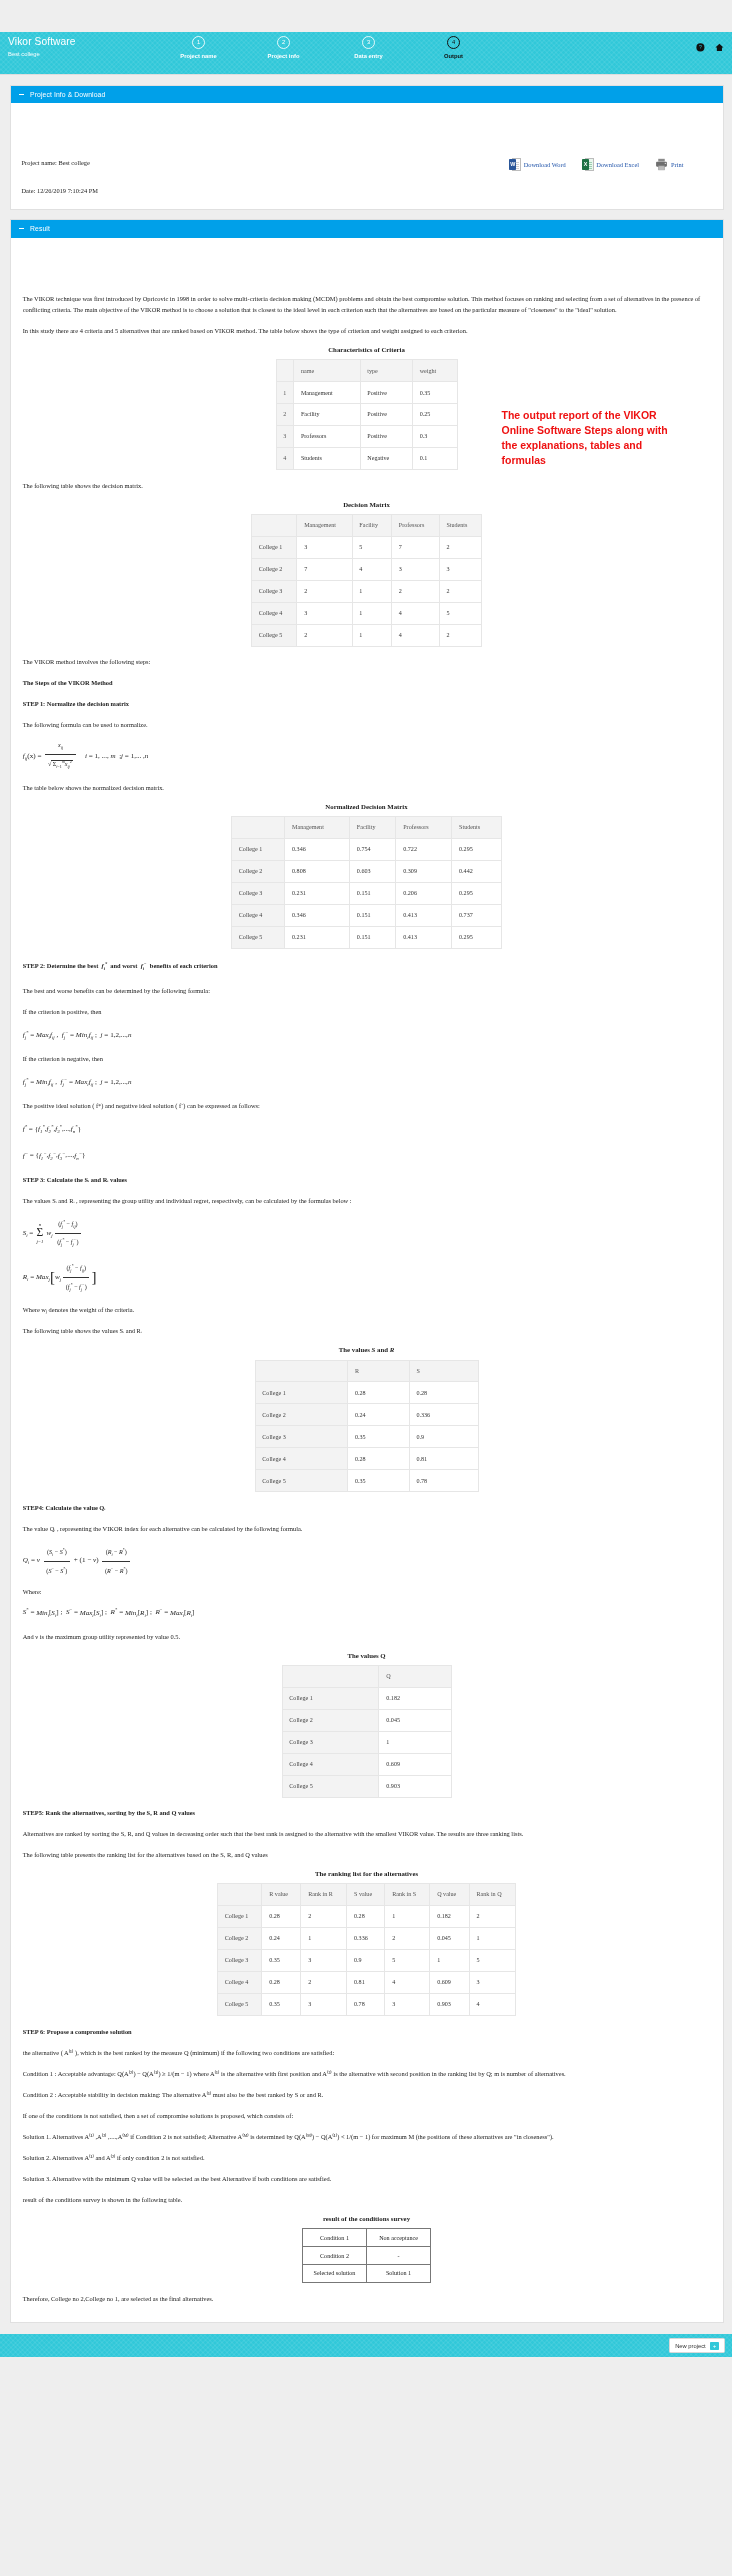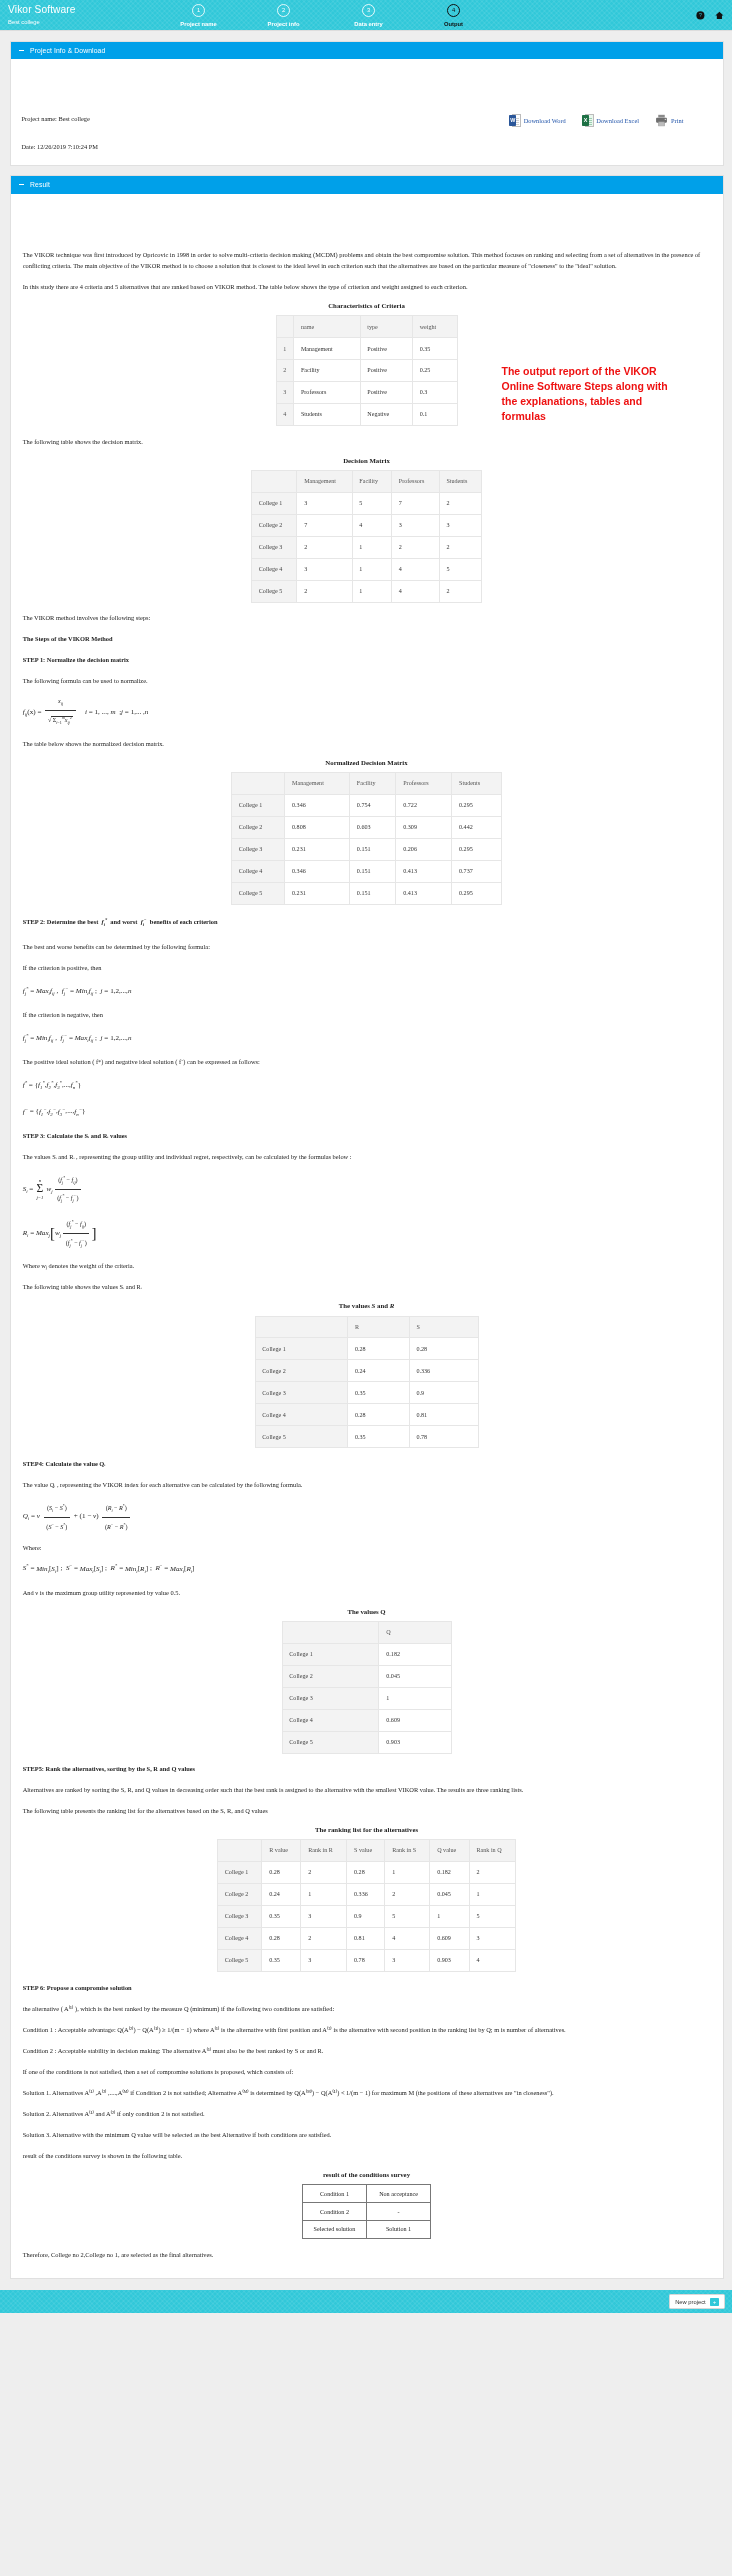--- a/index.html
+++ b/index.html
@@ -8,29 +8,30 @@
     width:733px;
     background:#eeeeee;
     font-family:"Liberation Serif", serif;
     color:#222;
     -webkit-font-smoothing:antialiased;
   }
 
   
   .topbar {
     position:relative;
-    height:31px;
+    height:43px;
     background:#31c8d9;
     background-image:
       repeating-linear-gradient(45deg, rgba(255,255,255,.055) 0 1.4px, transparent 1.4px 3.4px),
       repeating-linear-gradient(-45deg, rgba(255,255,255,.055) 0 1.4px, transparent 1.4px 3.4px);
     border-bottom:0.7px solid #dddddd;
     display:flex;
     align-items:flex-start;
     color:#fff;
+    margin-top:32px;
   }
   .brand { padding:4.1px 0 0 8.1px; width:156px; flex:0 0 156px; }
   .brand-title {
     font-family:"Liberation Sans", sans-serif;
     font-size:10.2px; font-weight:400; line-height:11.5px; letter-spacing:0.1px;
   }
   .brand-sub {
     font-family:"Liberation Sans", sans-serif;
     font-size:5.8px; line-height:8.1px; margin-top:2px; opacity:.97;
   }

